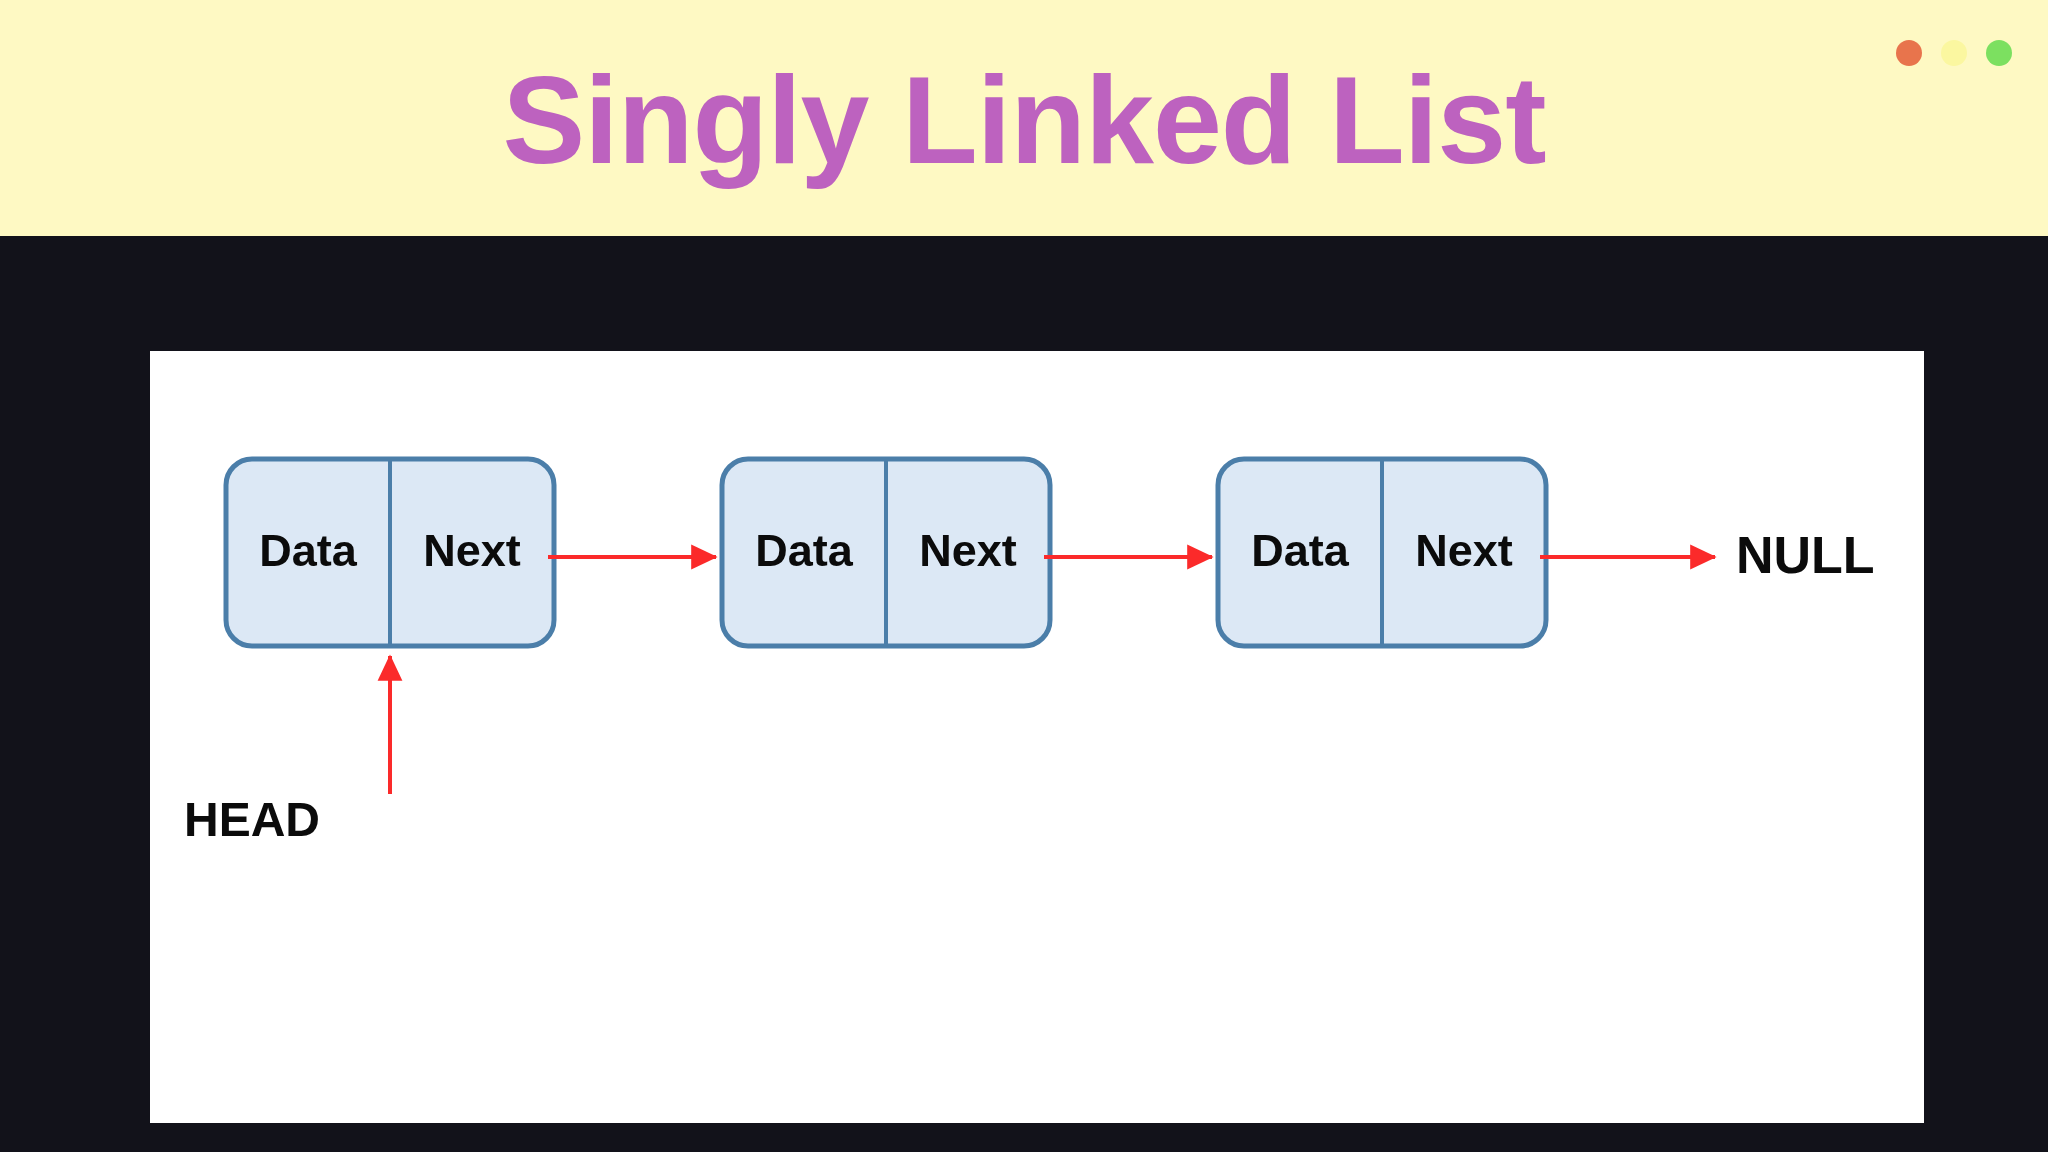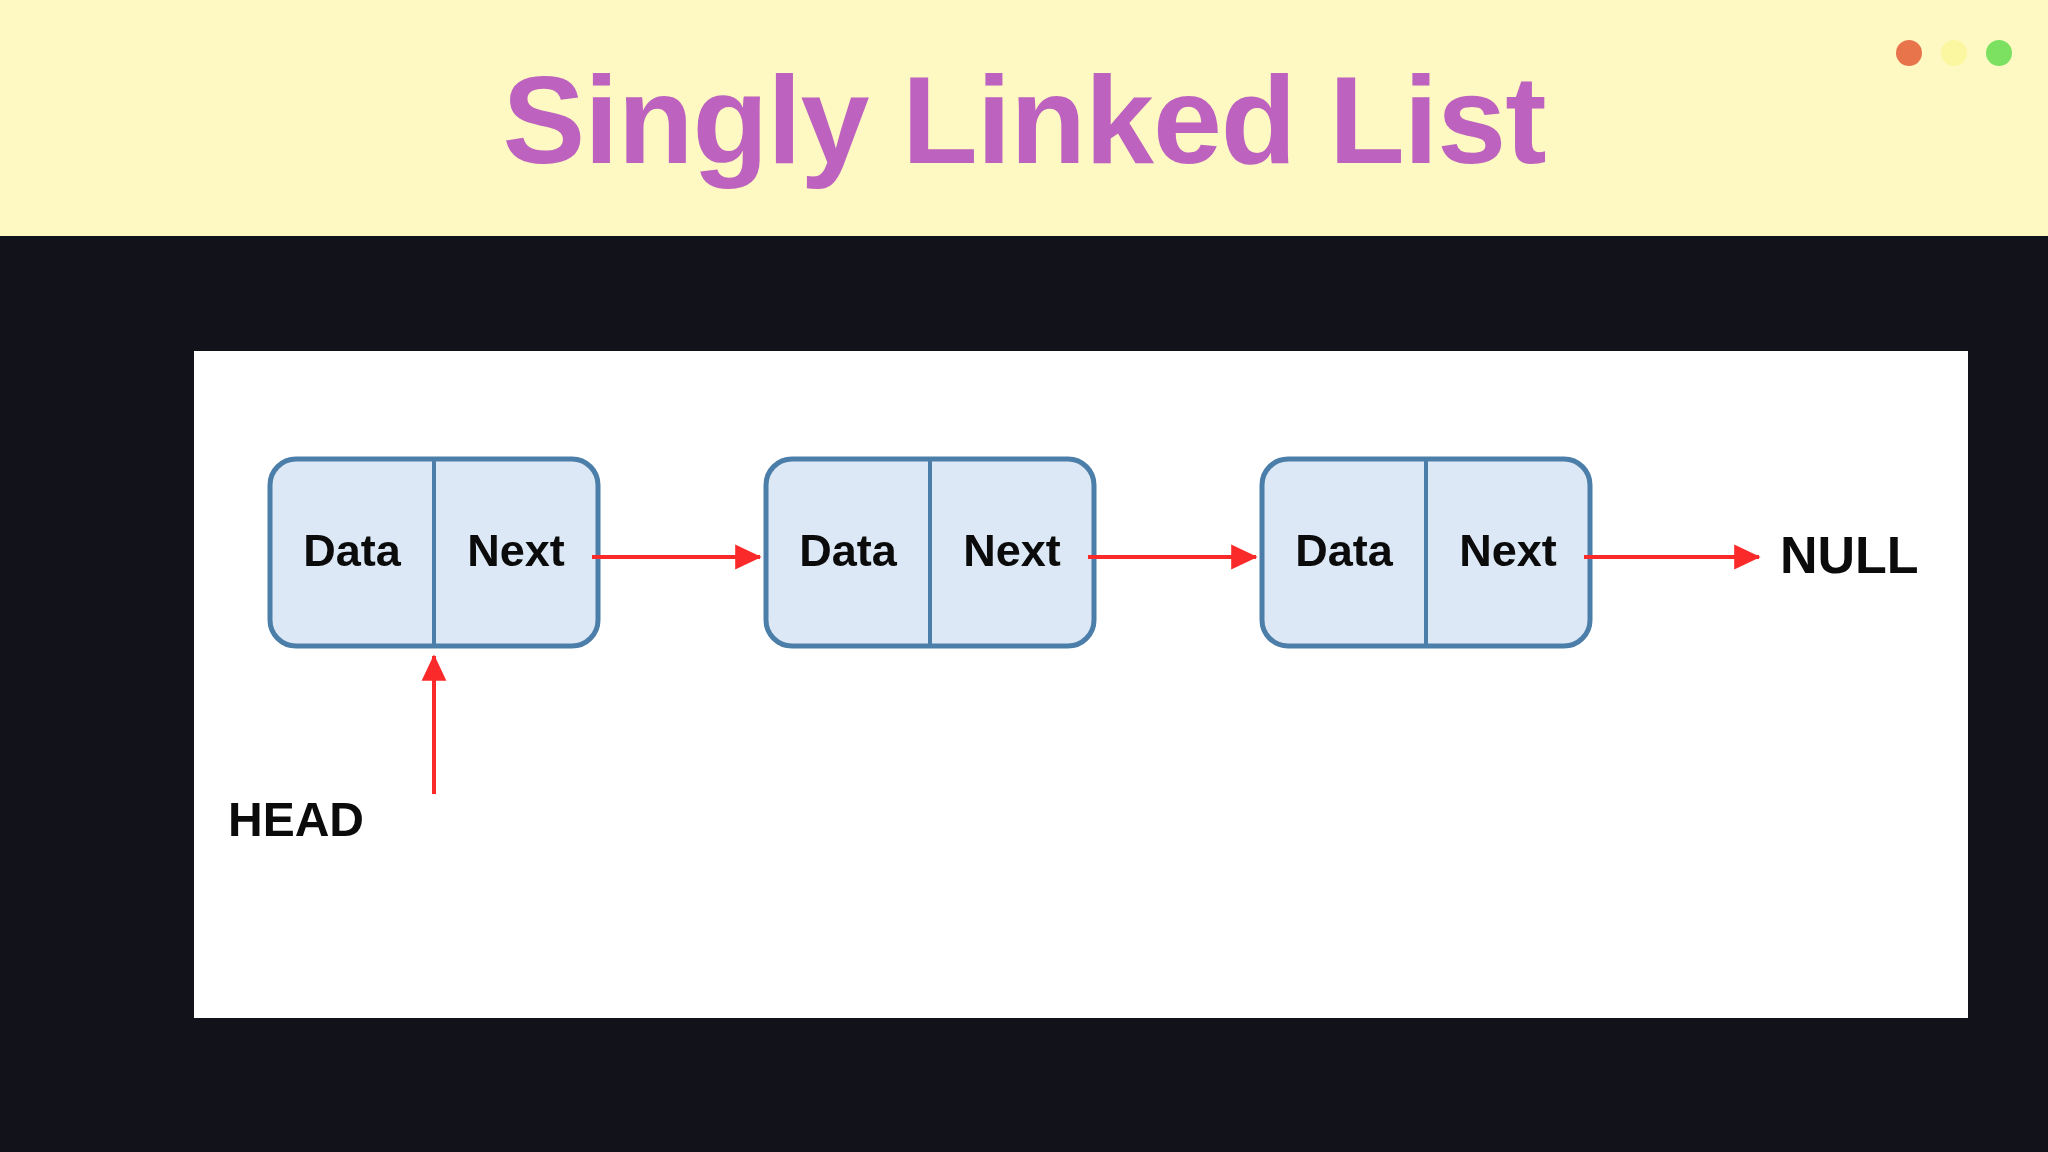--- a/index.html
+++ b/index.html
@@ -68,23 +68,22 @@
     box-sizing: border-box;
     white-space: nowrap;
   }
 
   
   .canvas {
     position: absolute;
     left: 150px;
     top: 351px;
     width: 1774px;
-    height: 667px;
+    height: 772px;
     background: #ffffff;
-    margin-left: 44px;
   }
 
   .diagram-svg {
     position: absolute;
     left: 0;
     top: 0;
     width: 1774px;
     height: 667px;
     display: block;
   }

